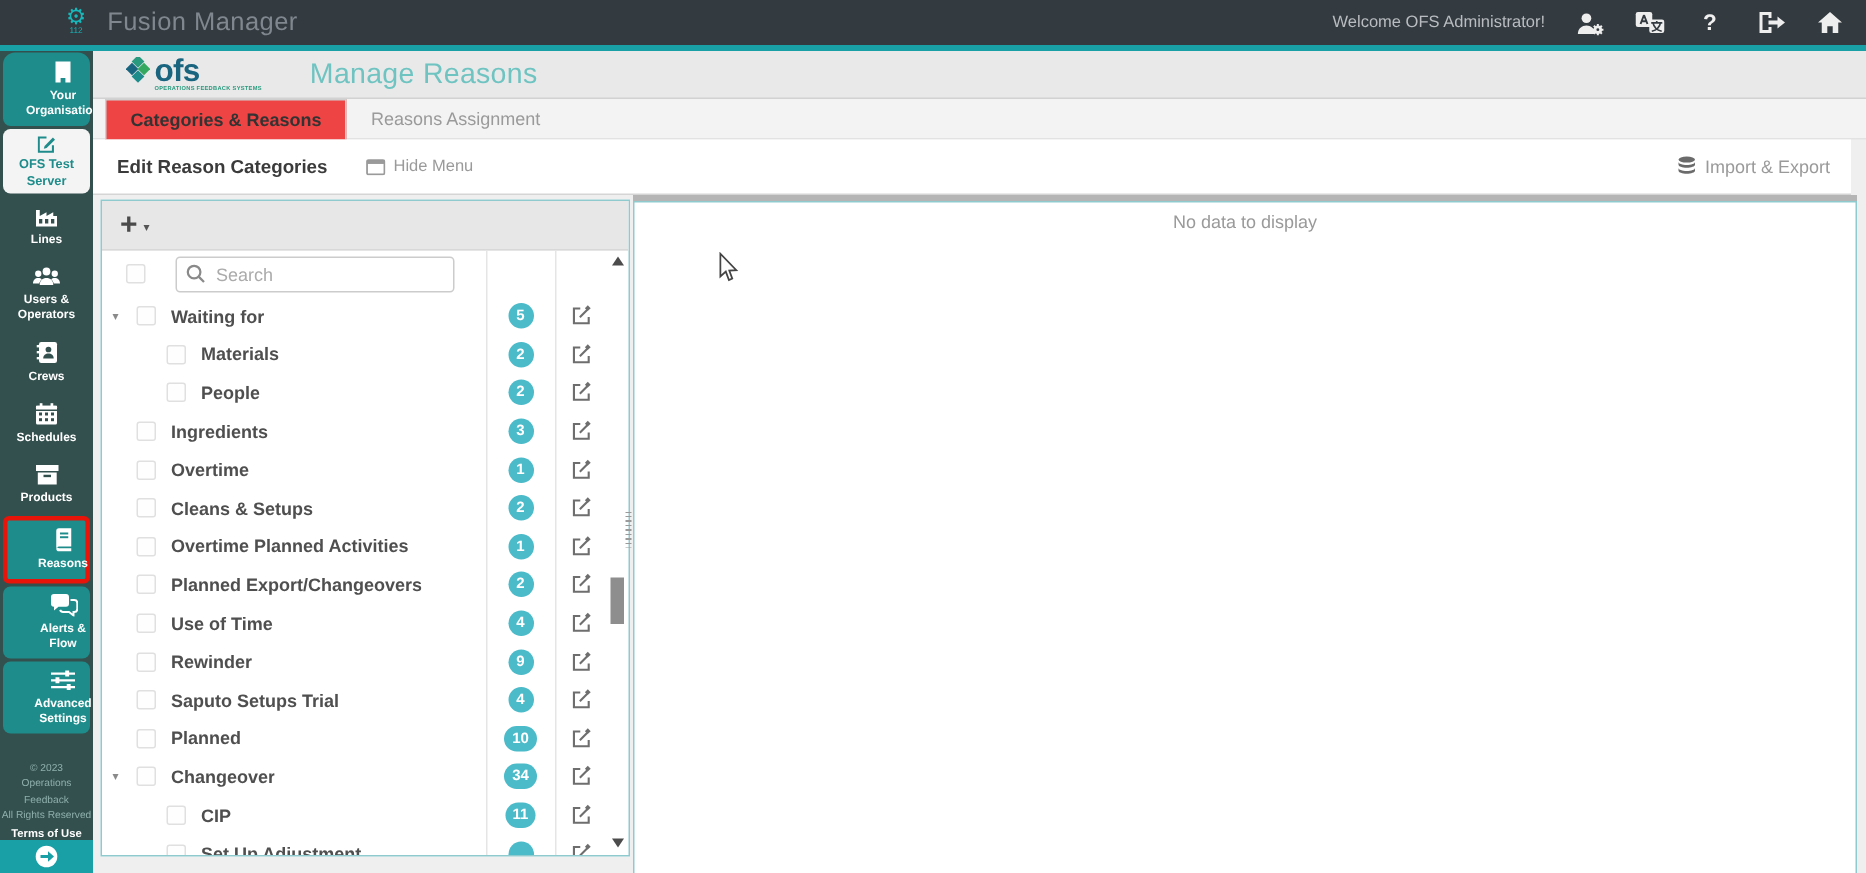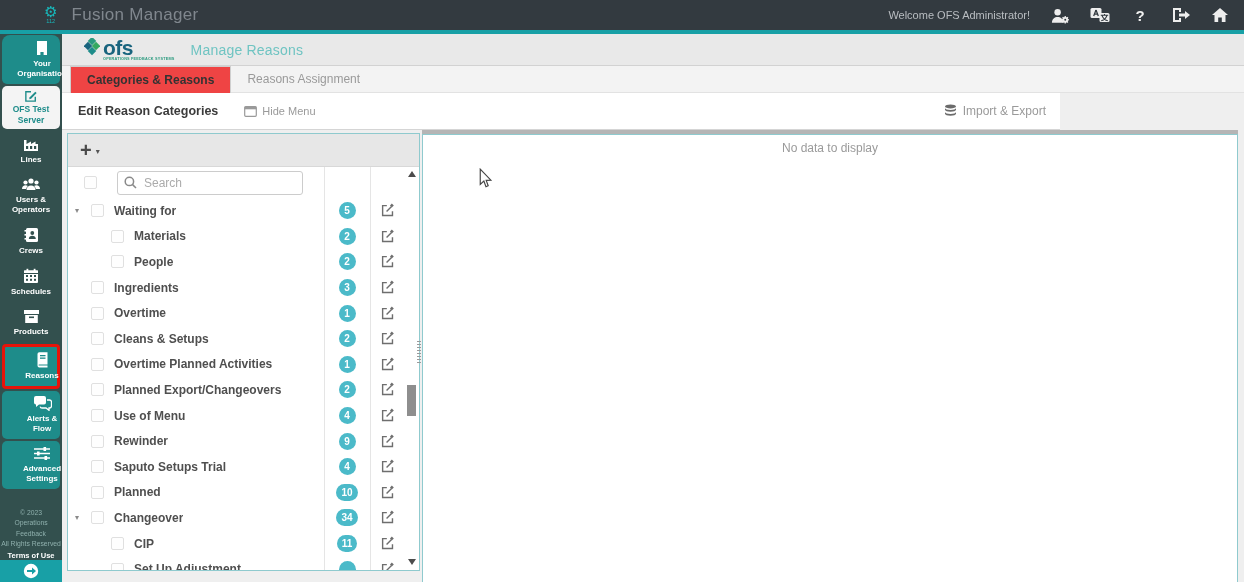--- a/index.html
+++ b/index.html
@@ -39,30 +39,30 @@
   .sb-copy{color:#8fb0ad;font-size:6.8px;line-height:1.5;}
   .sb-terms{color:#ffffff;font-size:7.5px;font-weight:bold;margin-top:2px;cursor:pointer;}
   .sb-bottom{height:22px;background:var(--accent);display:flex;align-items:center;justify-content:center;flex-shrink:0;cursor:pointer;}
 
   
   .header{position:absolute;left:62px;top:34px;width:1182px;height:32px;background:#e9e9e9;border-bottom:1px solid #d2d2d2;display:flex;align-items:center;padding-left:22px;}
   .ofs-logo{display:flex;align-items:center;gap:3px;}
   .ofs-text{display:flex;flex-direction:column;line-height:1;}
   .ofs-word{color:#19647e;font-size:21px;font-weight:bold;letter-spacing:-.5px;}
   .ofs-caption{color:#2a9a7e;font-size:3.8px;font-weight:bold;letter-spacing:.2px;}
-  .page-title{color:#6fc4c2;font-size:14px;margin-left:16px;letter-spacing:.2px;}
+  .page-title{color:#6fc4c2;font-size:19px;margin-left:32px;letter-spacing:.2px;}
 
   
   .tabstrip{position:absolute;left:62px;top:66px;width:1182px;height:27px;background:#f3f3f3;display:flex;align-items:stretch;padding-left:8px;border-bottom:1px solid #e2e2e2;}
   .tab{display:flex;align-items:center;padding:0 16px;font-size:12px;cursor:pointer;}
   .tab-active{background:#ef4444;border:1px solid #cfcfcf;border-bottom:none;font-weight:bold;color:#333;margin-bottom:-1px;}
   .tab-inactive{color:#9a9a9a;}
 
   
-  .sec-toolbar{position:absolute;left:62px;top:93px;width:998px;height:37px;background:#fff;border-bottom:1px solid #d5d5d5;display:flex;align-items:center;padding:0 14px 0 16px;}
+  .sec-toolbar{position:absolute;left:62px;top:93px;width:1172px;height:37px;background:#fff;border-bottom:1px solid #d5d5d5;display:flex;align-items:center;padding:0 14px 0 16px;}
   .sec-title{font-size:12.5px;font-weight:bold;color:#3b3b3b;}
   .hide-menu{display:flex;align-items:center;gap:5px;margin-left:26px;color:#9a9a9a;font-size:11px;cursor:pointer;}
   .imp-exp{margin-left:auto;display:flex;align-items:center;gap:6px;color:#9a9a9a;font-size:12px;cursor:pointer;}
 
   
   .content{position:absolute;left:62px;top:130px;width:1182px;height:452px;background:#efefef;}
   .rp-topbar{position:absolute;left:360px;top:0;width:816px;height:4px;background:#b5b5b5;}
 
   .left-panel{position:absolute;left:5px;top:3px;width:353px;height:438px;background:#fff;border:1px solid var(--pborder);display:flex;flex-direction:column;overflow:hidden;}
   .lp-toolbar{height:33px;background:#e7e7e7;border-bottom:1px solid #d8d8d8;display:flex;align-items:center;padding-left:12px;gap:4px;flex-shrink:0;cursor:pointer;}
@@ -462,21 +462,21 @@
         <path d="M13.3 8.8 v4.5 H2.8 V2.8 h4.5" fill="none" stroke="#6e6e6e" stroke-width="1.5"></path>
         <line x1="7" y1="9" x2="12.3" y2="3.7" stroke="#6e6e6e" stroke-width="1.5"></line>
         <rect x="11.2" y="1.2" width="2.9" height="2.9" transform="rotate(45 12.65 2.65)" fill="#6e6e6e"></rect>
       </svg>
     </span>
   </div>
 
   <div class="tree-row">
     <span class="caret hidden-caret">▾</span>
     <span class="cbx"></span>
-    <span class="row-label">Use of Menu</span>
+    <span class="row-label">Use of Time</span>
     <span class="count-cell">
       <span class="badge">4</span>
     </span>
     <span class="edit-cell">
       <svg width="15" height="15" viewBox="0 0 16 16">
         <path d="M13.3 8.8 v4.5 H2.8 V2.8 h4.5" fill="none" stroke="#6e6e6e" stroke-width="1.5"></path>
         <line x1="7" y1="9" x2="12.3" y2="3.7" stroke="#6e6e6e" stroke-width="1.5"></line>
         <rect x="11.2" y="1.2" width="2.9" height="2.9" transform="rotate(45 12.65 2.65)" fill="#6e6e6e"></rect>
       </svg>
     </span>

